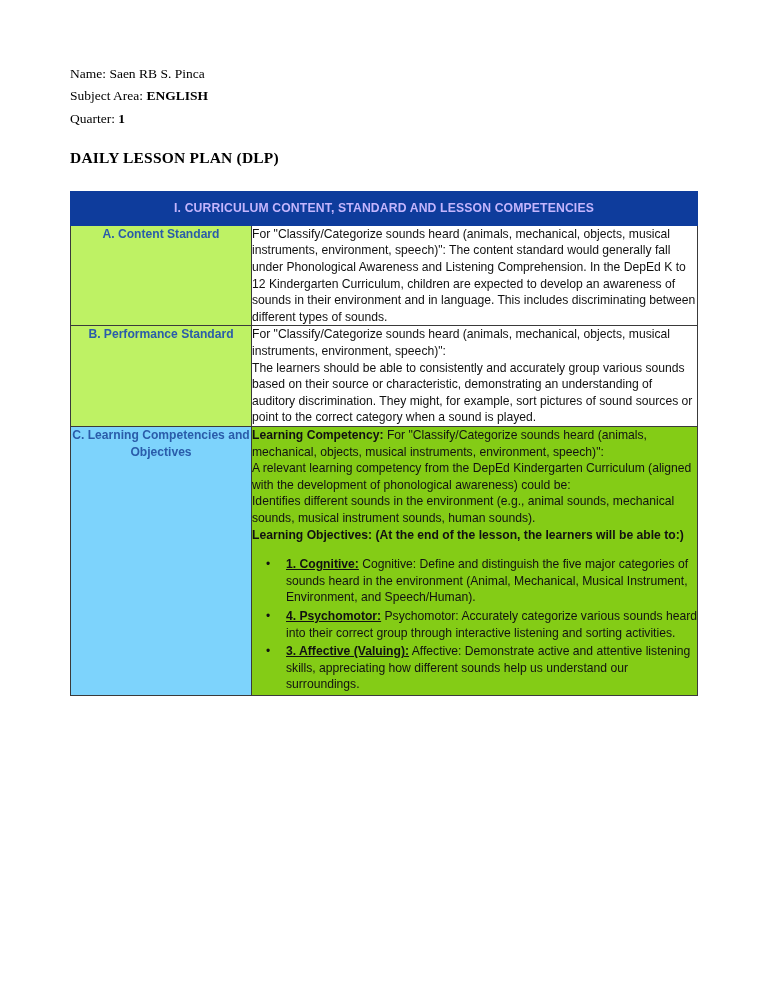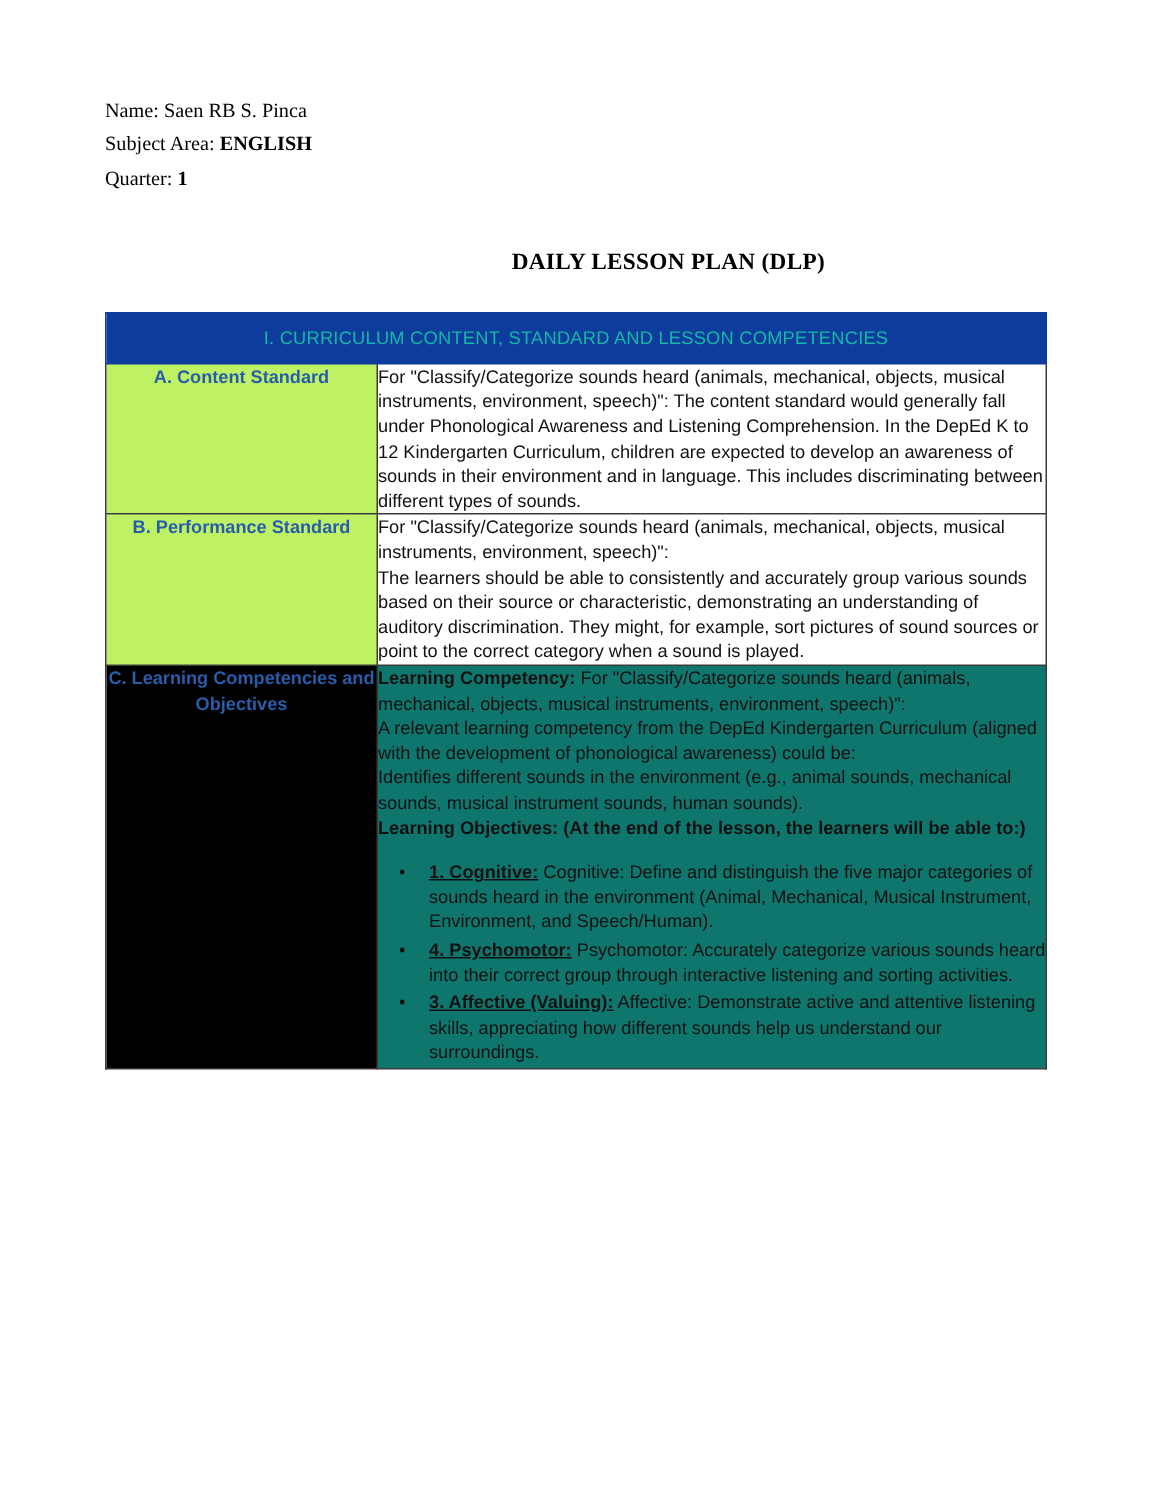--- a/index.html
+++ b/index.html
@@ -33,23 +33,22 @@
     white-space: nowrap;
   }
   .meta-line .val {
     font-weight: bold;
   }
   .doc-title {
     font-family: "Liberation Serif", serif;
     font-size: 15.5px;
     font-weight: bold;
     letter-spacing: 0.2px;
-    margin-top: 36px;
+    margin-top: 19px;
     margin-bottom: 0;
-    text-align: right;
   }
 
   
   .dlp-table {
     margin-top: 24px;
     width: 627px;
     border-collapse: collapse;
     table-layout: fixed;
     border: 1px solid #2b2b2b;
   }
@@ -60,50 +59,50 @@
   }
 
   .section-bar td {
     background: #0E3C9C;
     border: 1px solid #0E3C9C;
     padding: 9px 6px 9px 6px;
   }
   .section-bar .bar-text {
     display: block;
     text-align: center;
-    color: #14b8a6;
+    color: #c4b5fd;
     font-size: 12.2px;
-    font-weight: normal;
+    font-weight: bold;
     letter-spacing: 0.15px;
     line-height: 15px;
   }
 
   .label-cell {
     width: 181px;
     background: #bef264;
     padding: 12px 12px 12px 12px;
   }
   .label-cell.tint-strong {
-    background: #000000;
+    background: #7dd3fc;
   }
   .label-text {
     display: block;
     text-align: center;
     color: #2A5CAA;
     font-weight: bold;
     font-size: 12.1px;
     line-height: 16.5px;
   }
 
   .content-cell {
     background: #ffffff;
     padding: 11px 12px 12px 11px;
   }
   .content-cell.tint-faint {
-    background: #0f766e;
+    background: #84cc16;
   }
 
   .para {
     font-size: 12.15px;
     line-height: 16.6px;
     color: #111111;
     margin: 0;
   }
   .para + .para {
     margin-top: 0;

